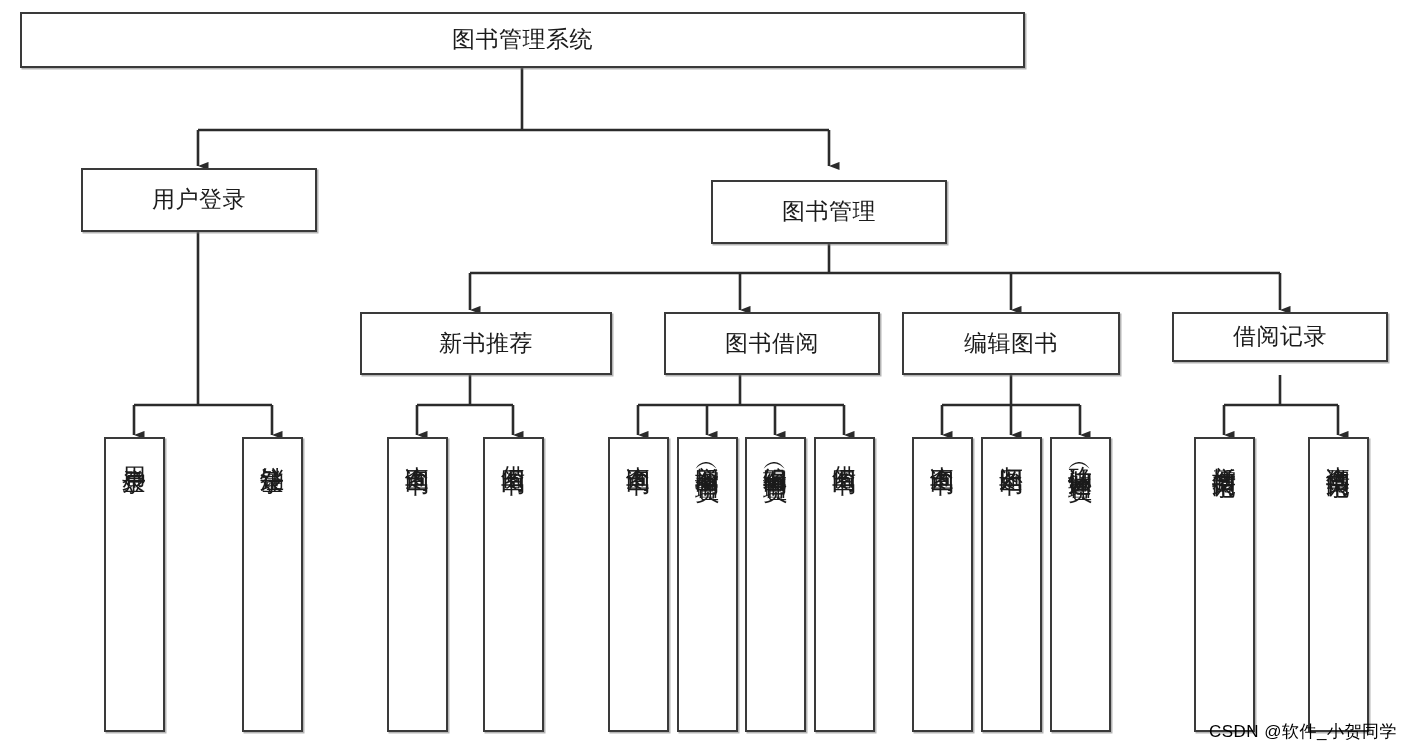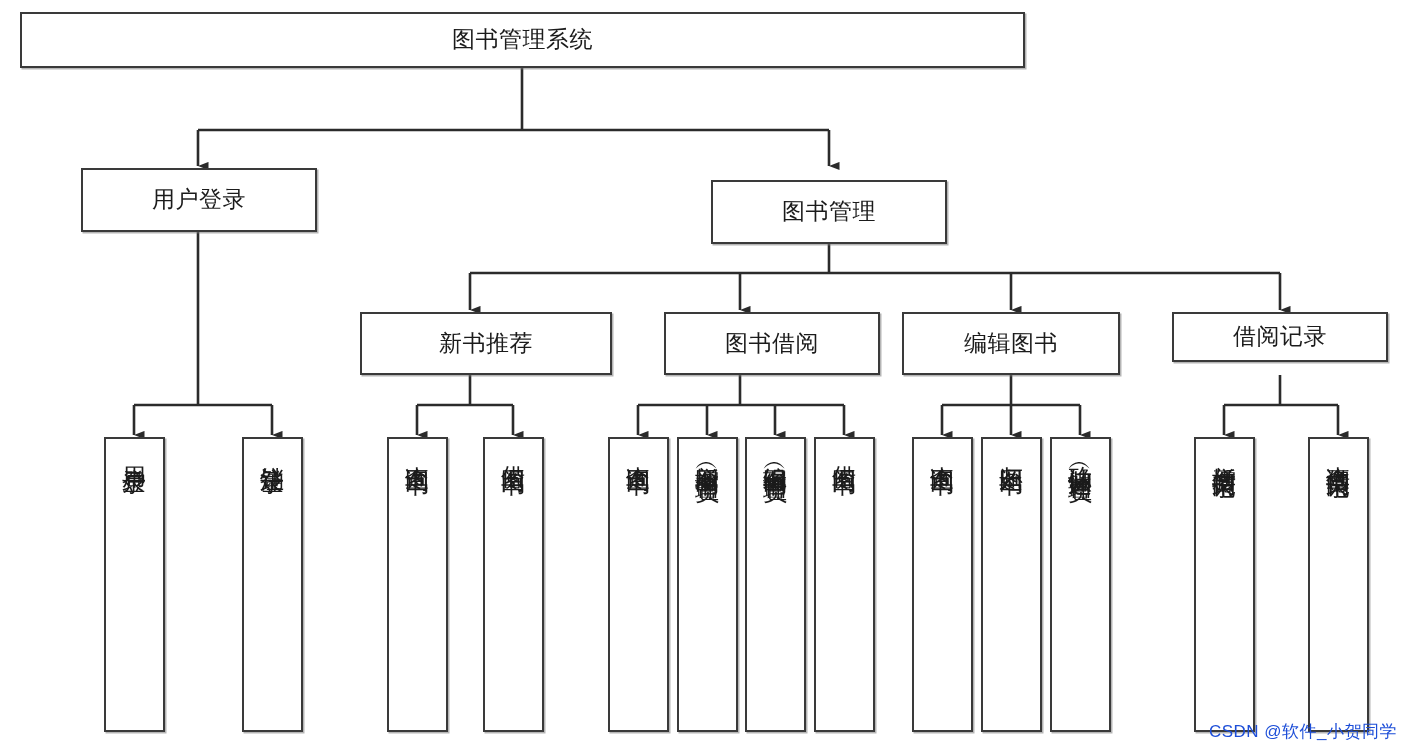--- a/index.html
+++ b/index.html
@@ -55,21 +55,21 @@
     text-orientation: upright;
     font-size: 24px;
     line-height: 1.05;
     letter-spacing: 2px;
   }
   .watermark {
     position: absolute;
     right: 8px;
     bottom: 4px;
     font-size: 17px;
-    color: #1d4ed8;
+    color: #000000;
     letter-spacing: 0.5px;
     white-space: nowrap;
   }
 </style>
 </head>
 <body>
 
 <div id="canvas">
 
   <svg id="edges" viewBox="0 0 1405 747">

